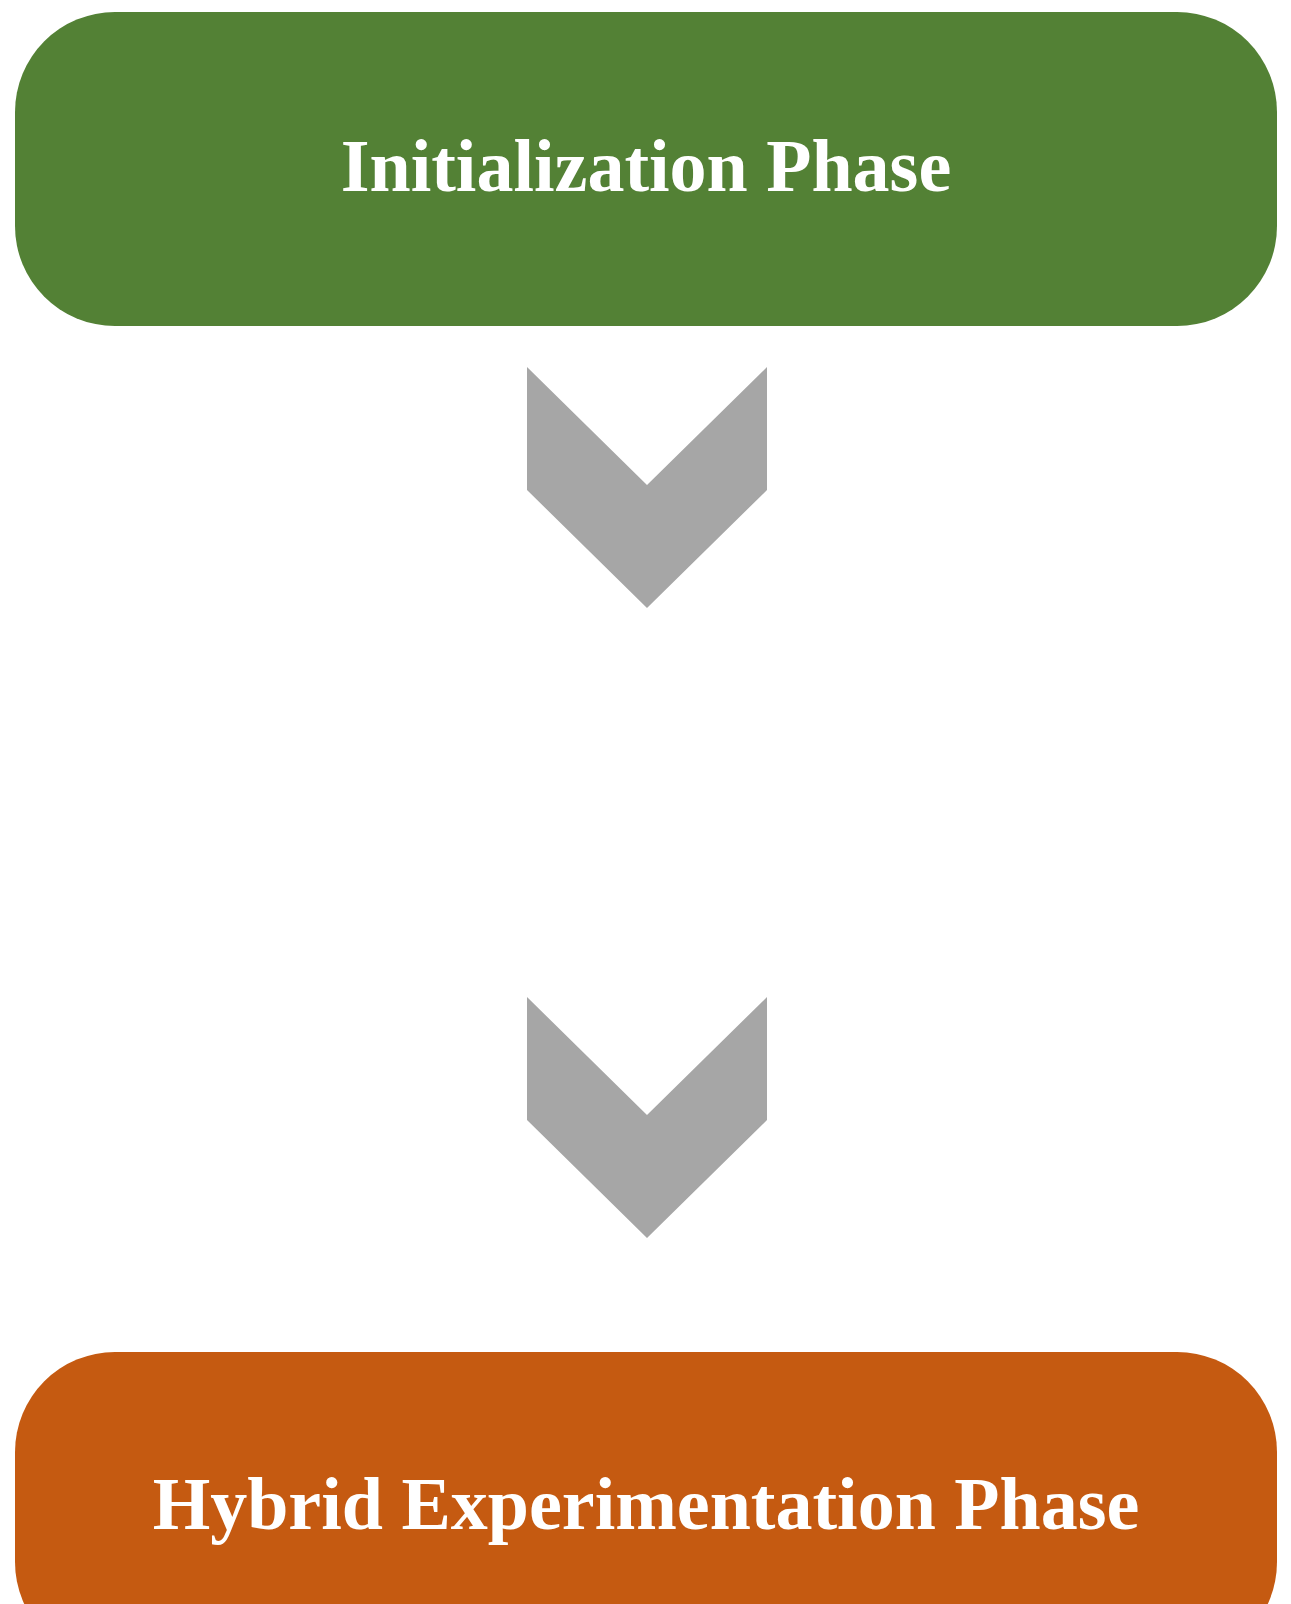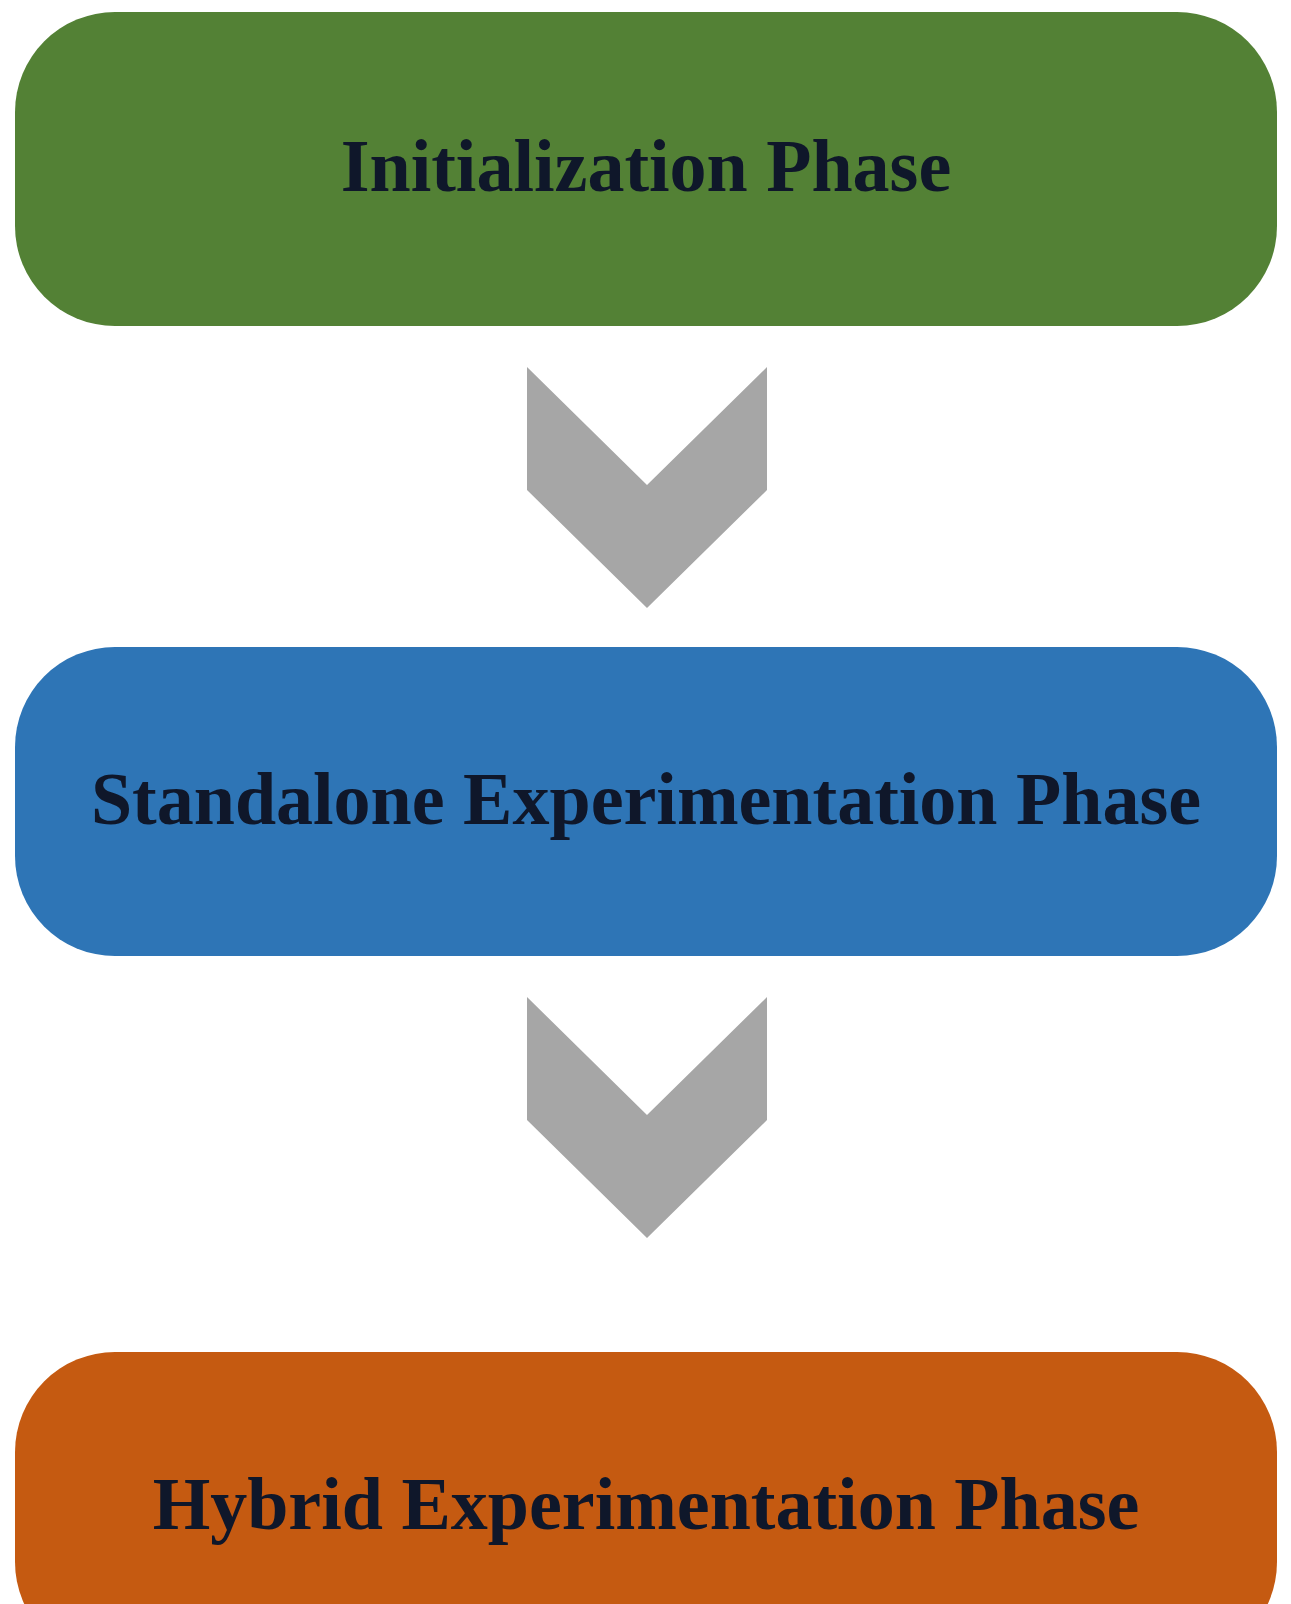--- a/index.html
+++ b/index.html
@@ -22,21 +22,21 @@
     border-radius: 100px;
     display: flex;
     align-items: center;
     justify-content: center;
     box-sizing: border-box;
   }
   .phase-box--1 { top: 12px;   height: 314px; }
   .phase-box--2 { top: 647px;  height: 309px; }
   .phase-box--3 { top: 1352px; height: 310px; }
   .phase-label {
-    color: #0f172a;
+    color: #ffffff;
     font-size: 74px;
     font-weight: 700;
     line-height: 1;
     text-align: center;
     white-space: nowrap;
     padding-bottom: 6px;
   }
   .chevron {
     position: absolute;
     left: 527px;
@@ -53,23 +53,20 @@
 <div class="canvas">
 
   <div class="phase-box phase-box--1" style="background: rgb(83, 129, 53);">
     <span class="phase-label">Initialization Phase</span>
   </div>
 
   <svg class="chevron chevron--1" viewBox="0 0 240 241" xmlns="http://www.w3.org/2000/svg" aria-hidden="true">
     <polygon points="0,0 120,118 240,0 240,123 120,241 0,123" fill="#a6a6a6"></polygon>
   </svg>
 
-  <div class="phase-box phase-box--2" style="background: rgb(46, 117, 182);">
-    <span class="phase-label">Standalone Experimentation Phase</span>
-  </div>
 
   <svg class="chevron chevron--2" viewBox="0 0 240 241" xmlns="http://www.w3.org/2000/svg" aria-hidden="true">
     <polygon points="0,0 120,118 240,0 240,123 120,241 0,123" fill="#a6a6a6"></polygon>
   </svg>
 
   <div class="phase-box phase-box--3" style="background: rgb(197, 90, 17);">
     <span class="phase-label">Hybrid Experimentation Phase</span>
   </div>
 
 </div>

